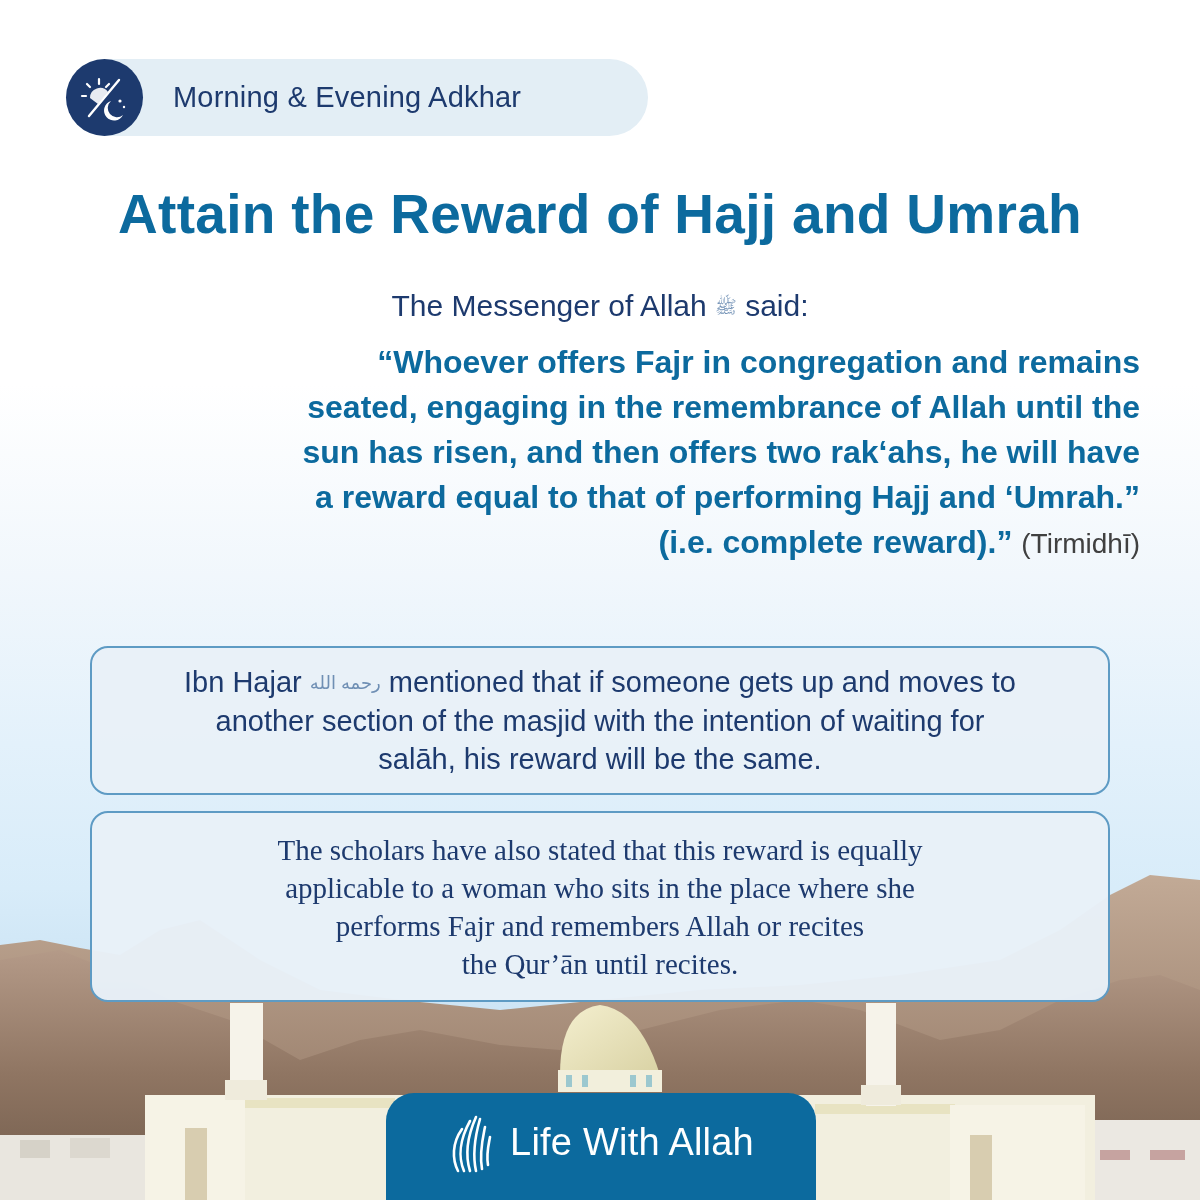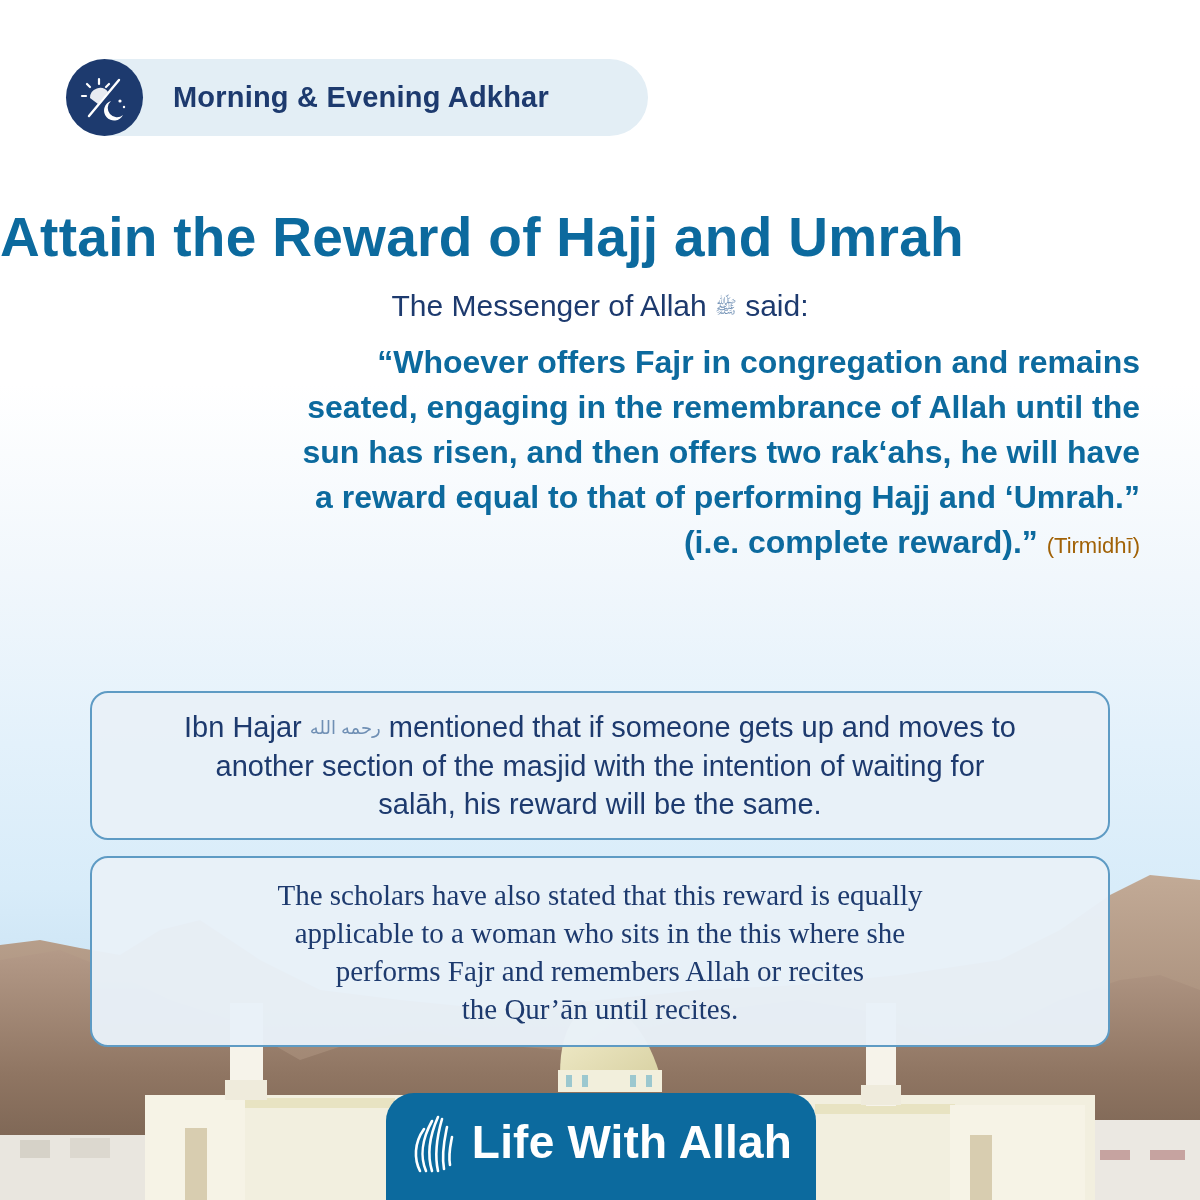--- a/index.html
+++ b/index.html
@@ -17,62 +17,62 @@
   .pill {
     position: absolute; left: 66px; top: 59px; width: 582px; height: 77px;
     background: #e3eef5; border-radius: 40px; z-index: 2;
     display: flex; align-items: center;
   }
   .pill-icon {
     width: 77px; height: 77px; border-radius: 50%;
     background: #1d3a6e; flex: none; display: flex; align-items: center; justify-content: center;
   }
   .pill-label {
-    margin-left: 30px; color: #1d3a6e; font-size: 29px; font-weight: 700; letter-spacing: 0.2px;
+    margin-left: 30px; color: #1d3a6e; font-size: 29px; font-weight: 400; letter-spacing: 0.2px;
   }
 
   
   .title {
-    position: absolute; left: 0; top: 205px; width: 1200px; z-index: 2;
+    position: absolute; left: 0; top: 182px; width: 1200px; text-align: center; z-index: 2;
     color: #0c6a9e; font-weight: 700; font-size: 55px; letter-spacing: 0.3px;
   }
 
   
   .intro {
     position: absolute; left: 0; top: 286px; width: 1200px; text-align: center; z-index: 2;
     color: #1d3a6e; font-size: 30px; line-height: 40px;
   }
   .hadith {
     position: absolute; left: 60px; top: 340px; width: 1080px; text-align: right; z-index: 2;
     color: #0c6a9e; font-weight: 700; font-size: 32px; line-height: 45px;
   }
   .hadith .line { display: block; white-space: nowrap; }
-  .source { color: #a16207; font-weight: 400; font-size: 22px; }
+  .source { color: #404040; font-weight: 400; font-size: 28px; }
   .honor { font-size: 18px; font-weight: 400; color: #6f8fb4; vertical-align: 3px; }
 
   
   .note {
     position: absolute; left: 90px; width: 1020px; z-index: 2;
     background: rgba(232, 241, 248, 0.97);
     border: 2.5px solid #5e9bc4; border-radius: 18px;
     display: flex; align-items: center; justify-content: center;
-    text-align: center; color: #1d3a6e; font-size: 29px; line-height: 38px; margin-top: 45px;
+    text-align: center; color: #1d3a6e; font-size: 29px; line-height: 38px;
   }
   .note-1 { top: 646px; height: 149px; }
   .note-2 { top: 811px; height: 191px; font-family: Liberation Serif, serif; }
   .note .line { display: block; white-space: nowrap; }
 
   
   .brand {
     position: absolute; left: 386px; top: 1093px; width: 430px; height: 120px; z-index: 3;
     background: #0c6a9e; border-radius: 28px 28px 0 0;
     display: flex; align-items: center; justify-content: center; padding-bottom: 22px;
   }
   .brand-mark { width: 46px; height: 66px; margin-right: 16px; }
-  .brand-label { color: #ffffff; font-size: 46px; font-weight: 700; letter-spacing: 0.2px; }
+  .brand-label { color: #ffffff; font-size: 38px; font-weight: 400; letter-spacing: 0.2px; }
 </style>
 </head>
 <body>
 
 <div class="scene">
   <svg viewBox="0 0 1200 1200" xmlns="http://www.w3.org/2000/svg">
     <defs>
       <linearGradient id="mtn" x1="0" y1="0" x2="0" y2="1">
         <stop offset="0" stop-color="#b49a88"></stop>
         <stop offset="0.5" stop-color="#8f7562"></stop>
@@ -172,21 +172,21 @@
       <span>mentioned that if someone gets up and moves to</span>
     </span>
     <span class="line">another section of the masjid with the intention of waiting for</span>
     <span class="line">salāh, his reward will be the same.</span>
   </div>
 </div>
 
 <div class="note note-2">
   <div>
     <span class="line">The scholars have also stated that this reward is equally</span>
-    <span class="line">applicable to a woman who sits in the this where she</span>
+    <span class="line">applicable to a woman who sits in the place where she</span>
     <span class="line">performs Fajr and remembers Allah or recites</span>
     <span class="line">the Qur’ān until recites.</span>
   </div>
 </div>
 
 <div class="brand">
   <svg class="brand-mark" viewBox="0 0 46 66" xmlns="http://www.w3.org/2000/svg">
     <g fill="none" stroke="#ffffff" stroke-width="2.6" stroke-linecap="round">
       <path d="M10 62 C4 50 4 34 14 20"></path>
       <path d="M16 62 C10 48 12 30 22 12"></path>

